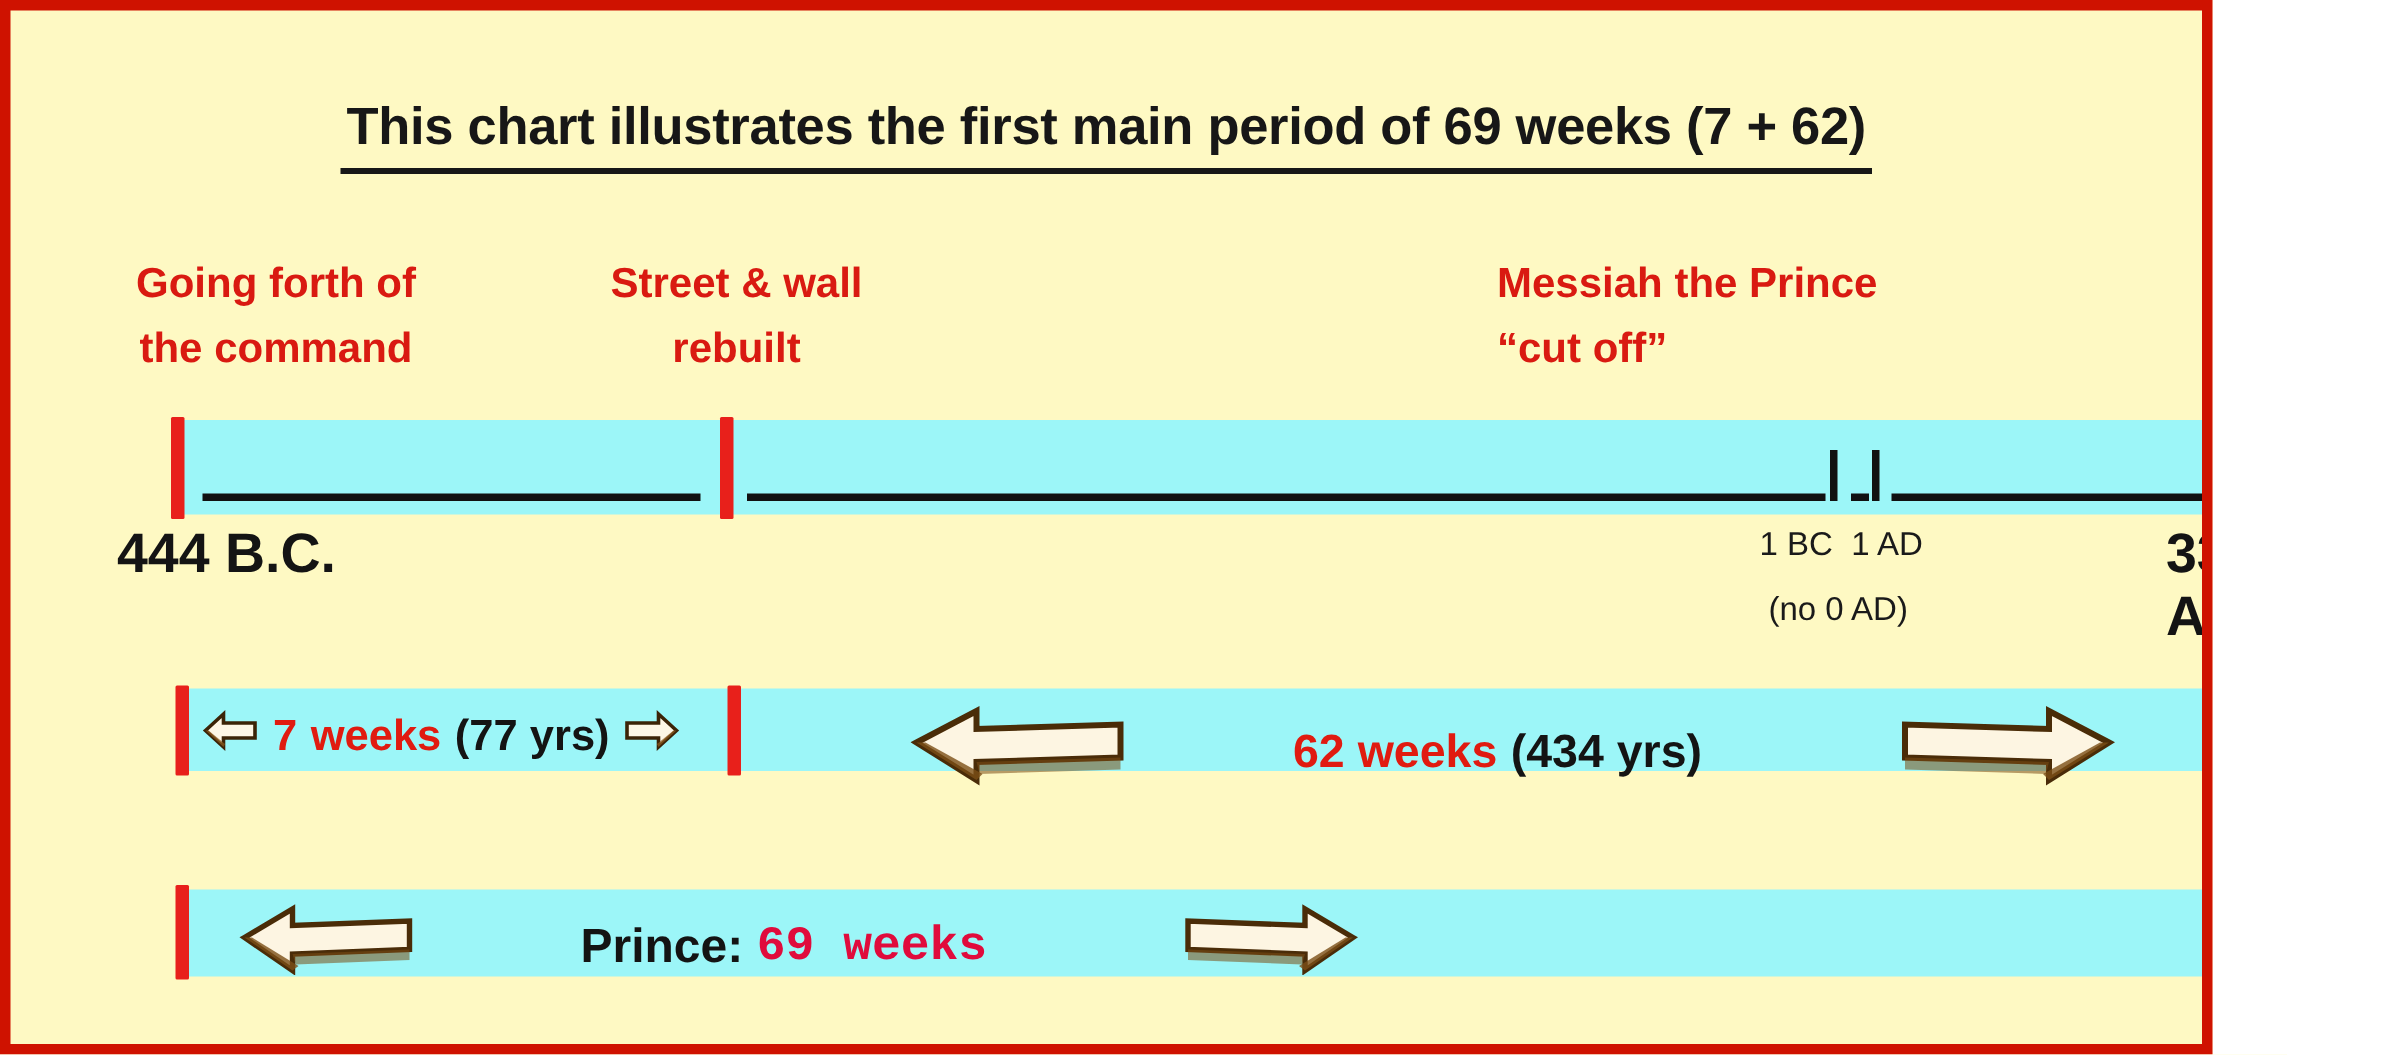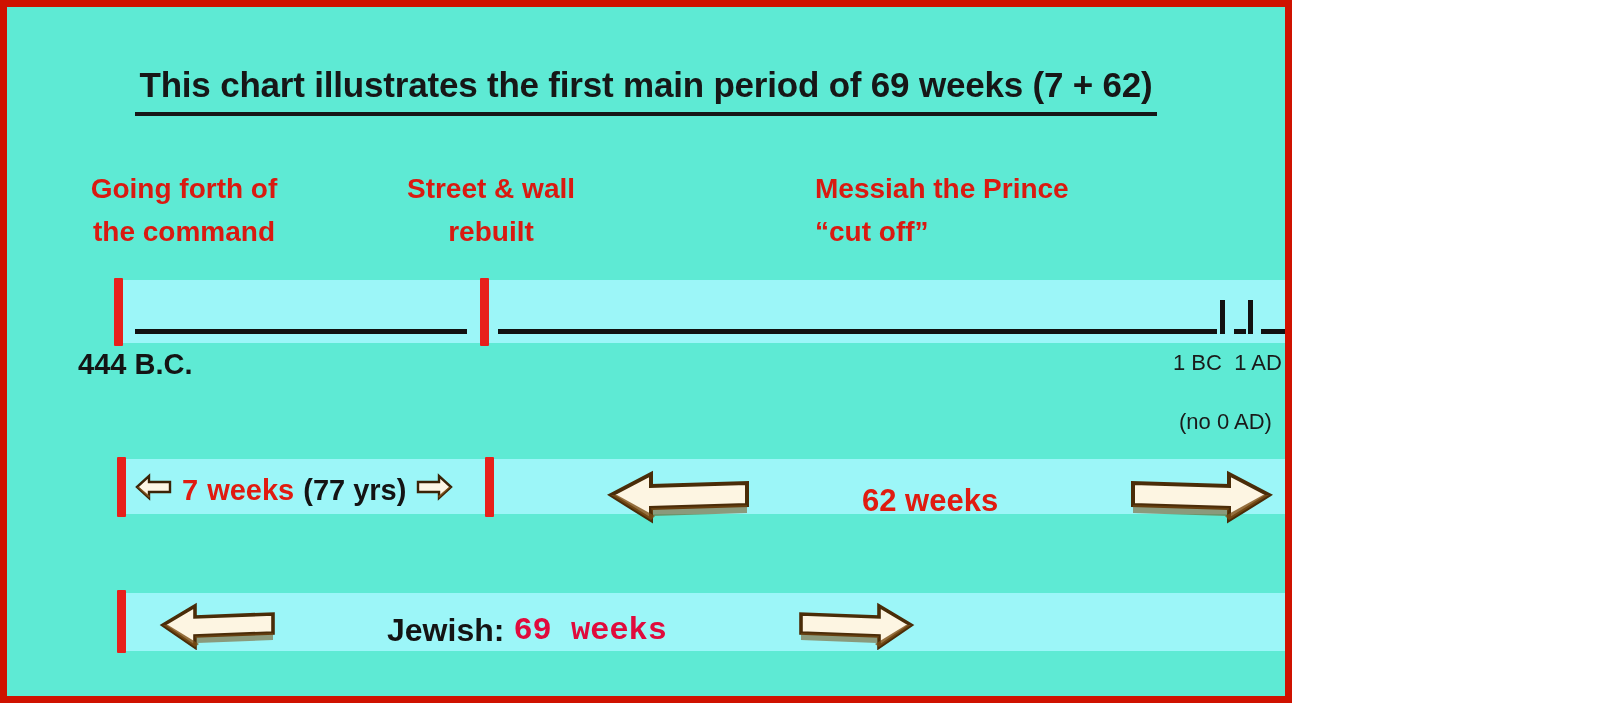--- a/index.html
+++ b/index.html
@@ -2,23 +2,23 @@
 <html><head>
 <meta charset="utf-8">
 <style>
   html, body {
     margin: 0;
     padding: 0;
     background: #ffffff;
   }
   #page {
     position: relative;
-    width: 1292px;
+    width: 1475px;
     height: 703px;
-    background: #5eead4;
+    background: #fef9c3;
     border: 7px solid #cf1200;
     box-sizing: border-box;
     overflow: hidden;
     font-family: "Liberation Sans", sans-serif;
   }
 
   
   #chart-title {
     position: absolute;
     left: 0;
@@ -100,37 +100,36 @@
     height: 34px;
     background: #111111;
     top: 293px;
   }
   #yeartick-bc { left: 1213px; }
   #yeartick-ad { left: 1241px; }
 
   
   .date-strong {
     position: absolute;
-    font-size: 29px;
+    font-size: 37px;
     font-weight: bold;
     color: #141414;
-    text-align: center;
   }
   #date-444 { left: 71px; top: 341px; }
   #date-33  { left: 1437px; top: 341px; }
 
   .date-small {
     position: absolute;
     font-size: 22px;
     color: #1a1a1a;
     font-weight: normal;
     white-space: pre;
   }
   #date-bc-ad { left: 1166px; top: 343px; }
-  #date-no0   { left: 1172px; top: 386px; margin-top: 16px; }
+  #date-no0   { left: 1172px; top: 386px; }
 
   
   #seg-bar-7 {
     left: 115px;
     top: 452px;
     width: 365px;
     height: 55px;
   }
   #seg-bar-62 {
     left: 487px;
@@ -238,20 +237,21 @@
   <div class="seg-text" id="row-62-text">
     <span>
       <svg class="arr-lg" viewBox="0 0 145 56">
         <polygon points="4,26 44,5 44,17 140,14 140,36 44,39 44,51" fill="#fdf5e2" stroke="#4a2c08" stroke-width="4"></polygon>
         <polygon points="44,51 4,26 10,26 48,47" fill="#7b4f16" opacity="0.8"></polygon>
         <polygon points="44,39 140,36 140,44 46,47" fill="#7b4f16" opacity="0.55"></polygon>
       </svg>
     </span>
     <span class="spacer-lg"></span>
     <span class="red">62 weeks</span>
+    <span class="blk">(434 yrs)</span>
     <span class="spacer-md"></span>
     <span>
       <svg class="arr-lg" viewBox="0 0 145 56">
         <polygon points="141,26 101,5 101,17 5,14 5,36 101,39 101,51" fill="#fdf5e2" stroke="#4a2c08" stroke-width="4"></polygon>
         <polygon points="101,51 141,26 135,26 97,47" fill="#7b4f16" opacity="0.8"></polygon>
         <polygon points="101,39 5,36 5,44 99,47" fill="#7b4f16" opacity="0.55"></polygon>
       </svg>
     </span>
   </div>
 
@@ -261,21 +261,21 @@
 
   <div class="seg-text" id="row-total-text">
     <span>
       <svg class="arr-md" viewBox="0 0 118 48">
         <polygon points="4,23 36,4 36,15 114,12 114,31 36,34 36,45" fill="#fdf5e2" stroke="#4a2c08" stroke-width="3.6"></polygon>
         <polygon points="36,45 4,23 9,23 40,42" fill="#7b4f16" opacity="0.8"></polygon>
         <polygon points="36,34 114,31 114,38 38,41" fill="#7b4f16" opacity="0.55"></polygon>
       </svg>
     </span>
     <span class="spacer-lg"></span>
-    <span class="blk">Jewish:</span>
+    <span class="blk">Prince:</span>
     <span class="crim">69 weeks</span>
     <span class="spacer-md"></span>
     <span>
       <svg class="arr-md" viewBox="0 0 118 48">
         <polygon points="114,23 82,4 82,15 4,12 4,31 82,34 82,45" fill="#fdf5e2" stroke="#4a2c08" stroke-width="3.6"></polygon>
         <polygon points="82,45 114,23 109,23 78,42" fill="#7b4f16" opacity="0.8"></polygon>
         <polygon points="82,34 4,31 4,38 80,41" fill="#7b4f16" opacity="0.55"></polygon>
       </svg>
     </span>
   </div>

